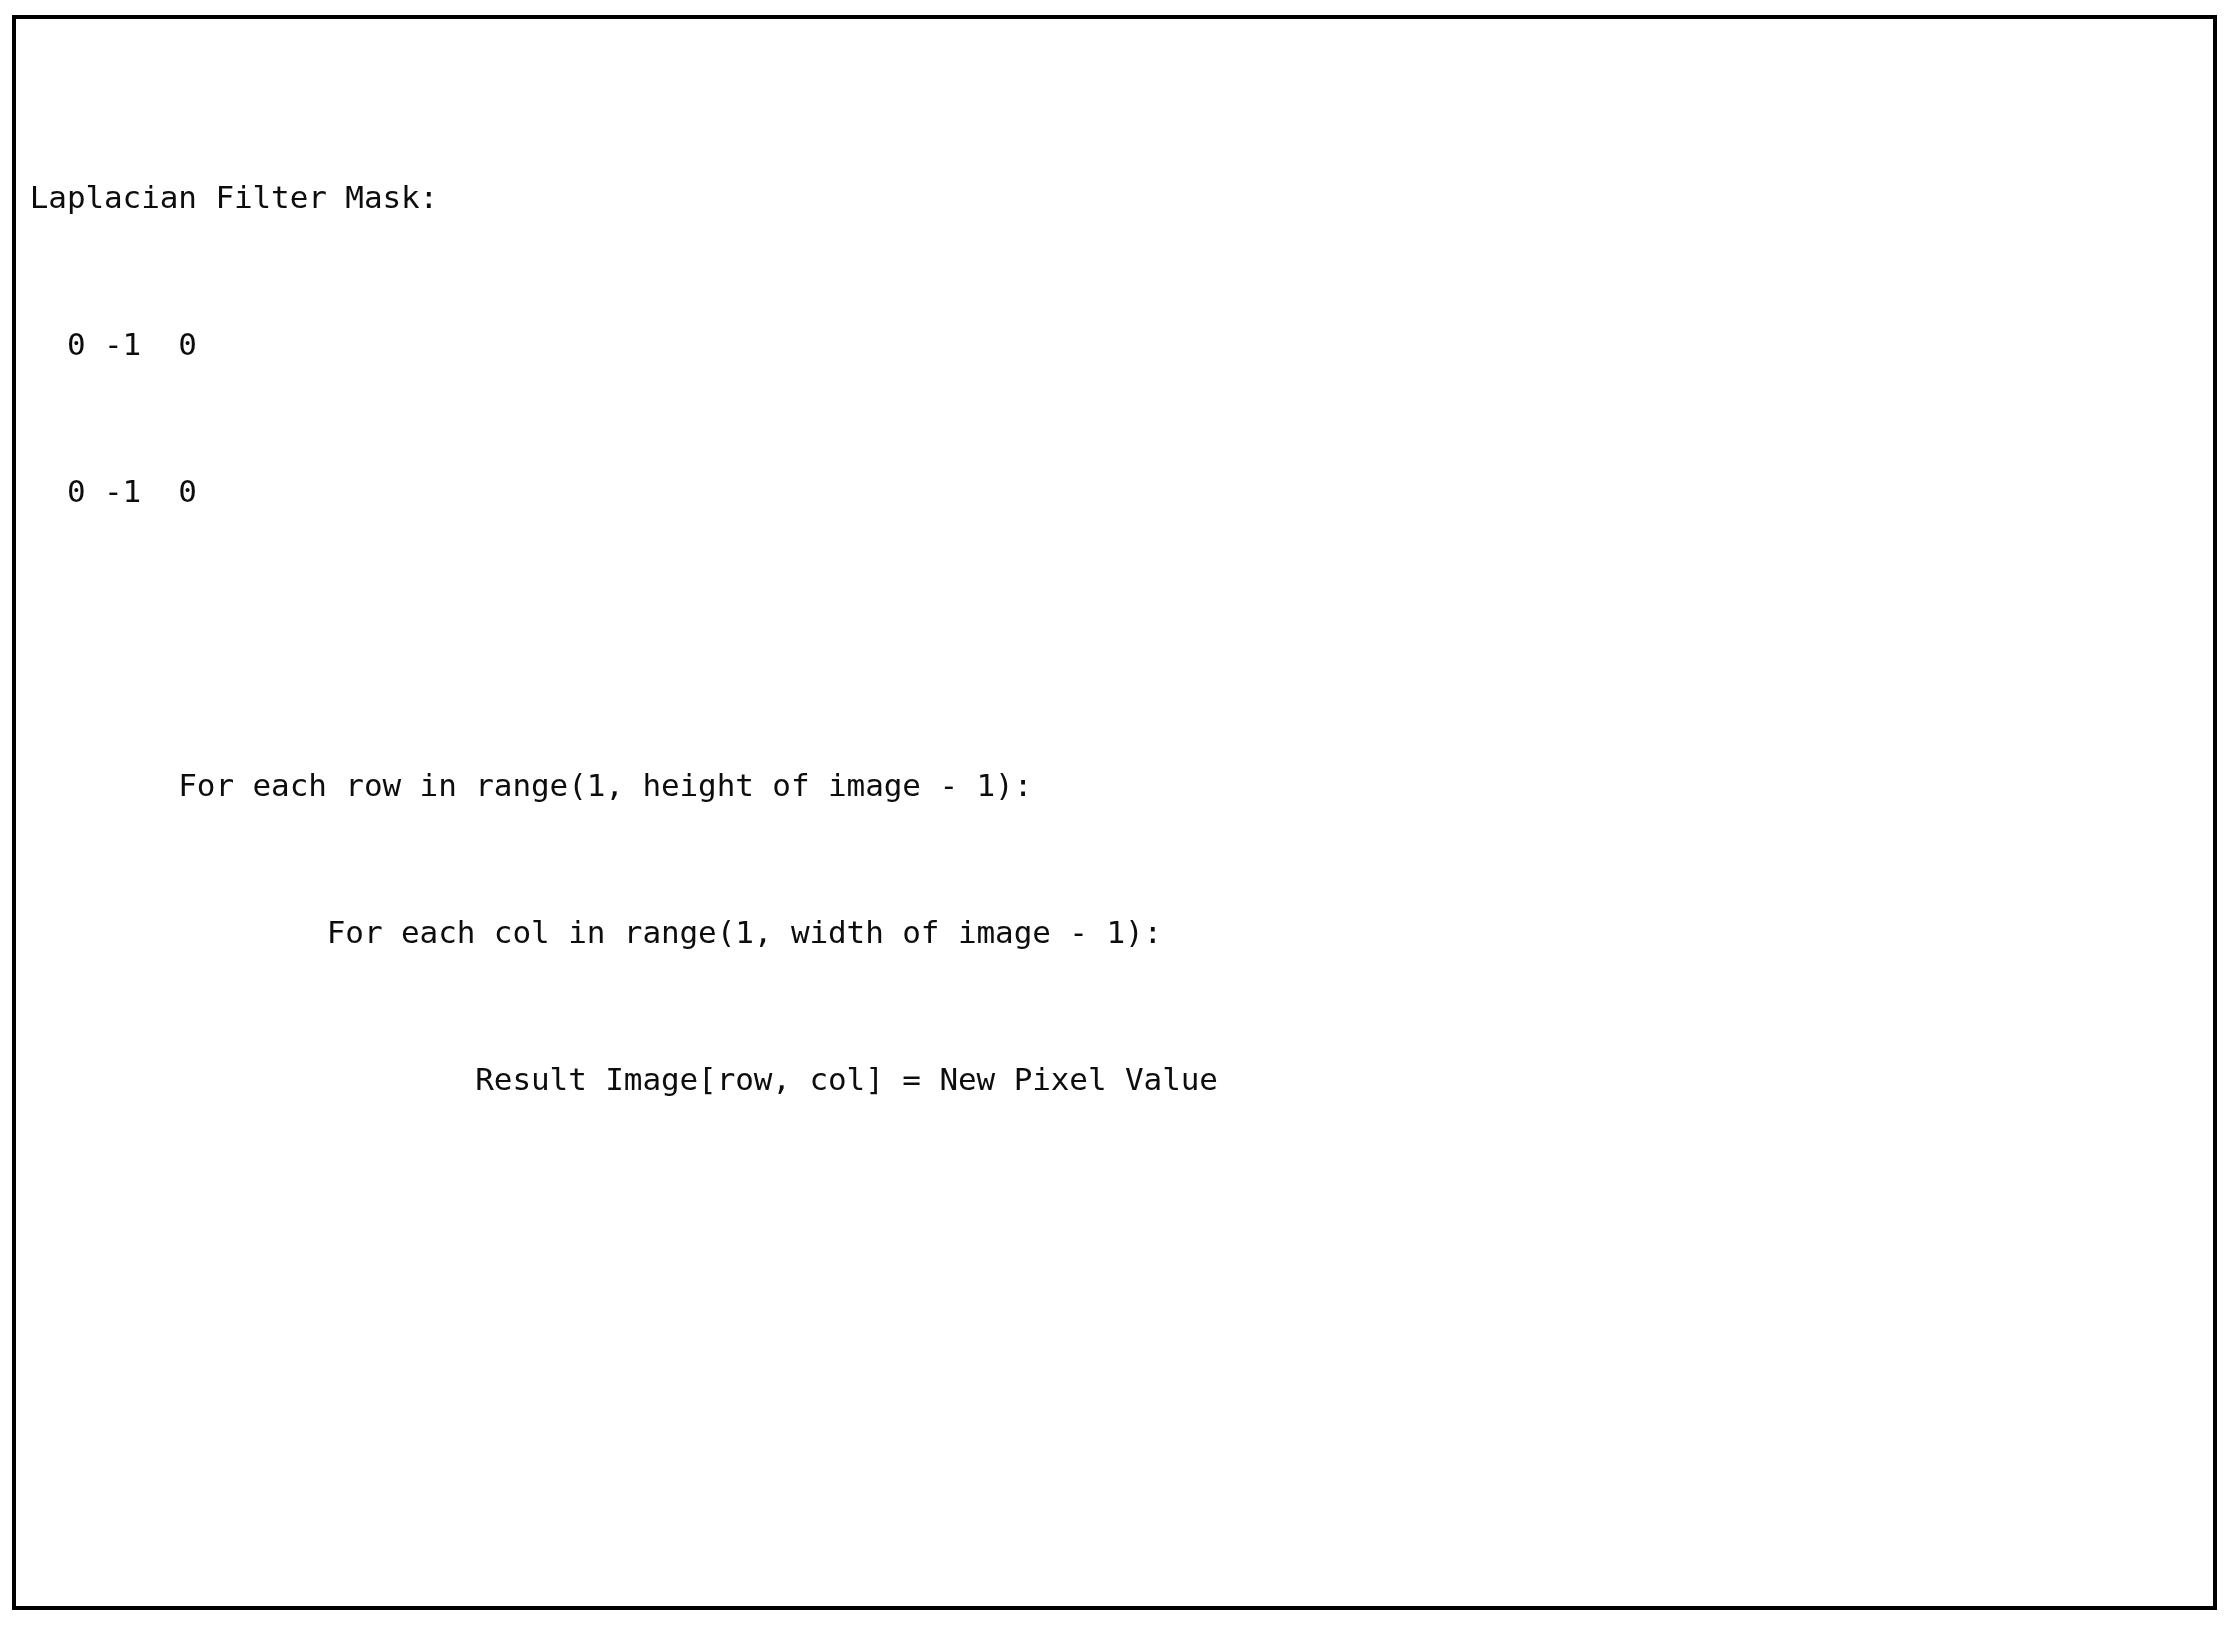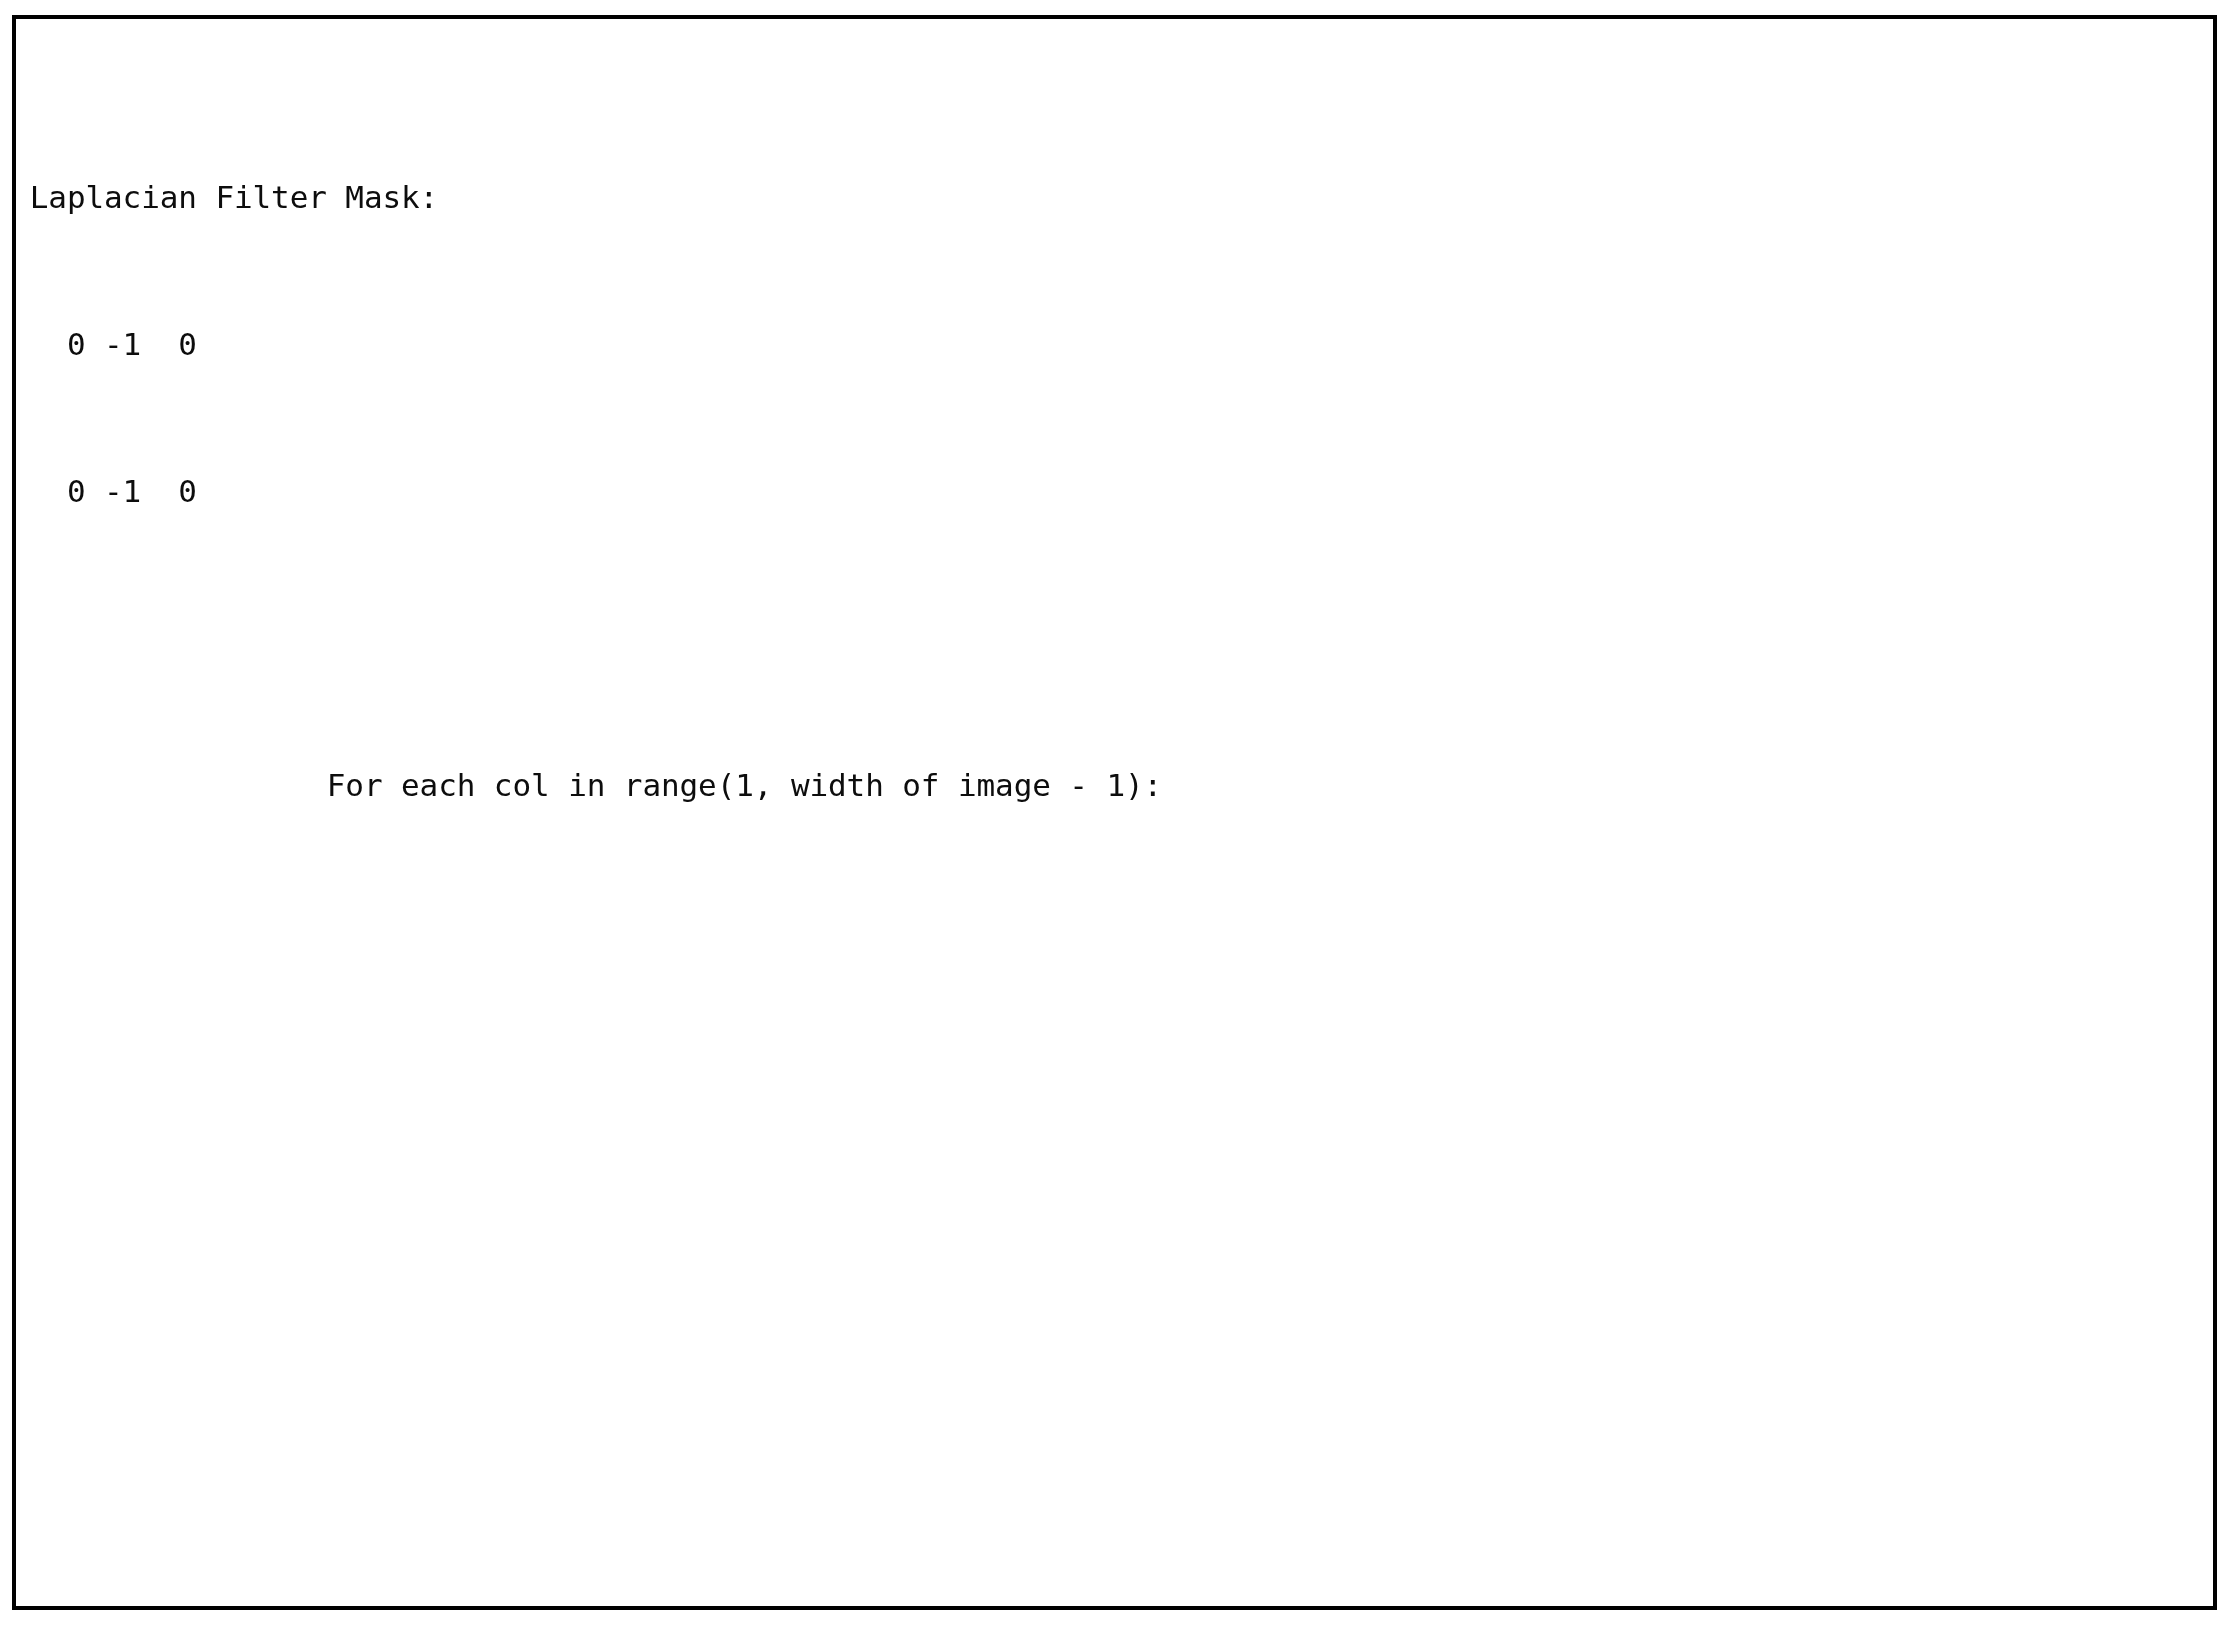--- a/index.html
+++ b/index.html
@@ -64,21 +64,23 @@
 
 <div id="page">
 
   <div id="code-frame" style="border-color: rgb(0, 0, 0); background: rgb(255, 255, 255);">
     <div id="code-block" style="color: rgb(17, 17, 17);">
 
       <span class="code-line">Laplacian Filter Mask:</span>
       <span class="code-line">  0 -1  0</span>
       <span class="code-line">  0 -1  0</span>
       <span class="code-line blank"></span>
+      <span class="code-line">        For each row in range(1, height of image - 1):</span>
       <span class="code-line">                For each col in range(1, width of image - 1):</span>
+      <span class="code-line">                        Result Image[row, col] = New Pixel Value</span>
       
       
       
       
       
       
       
       
       
       

